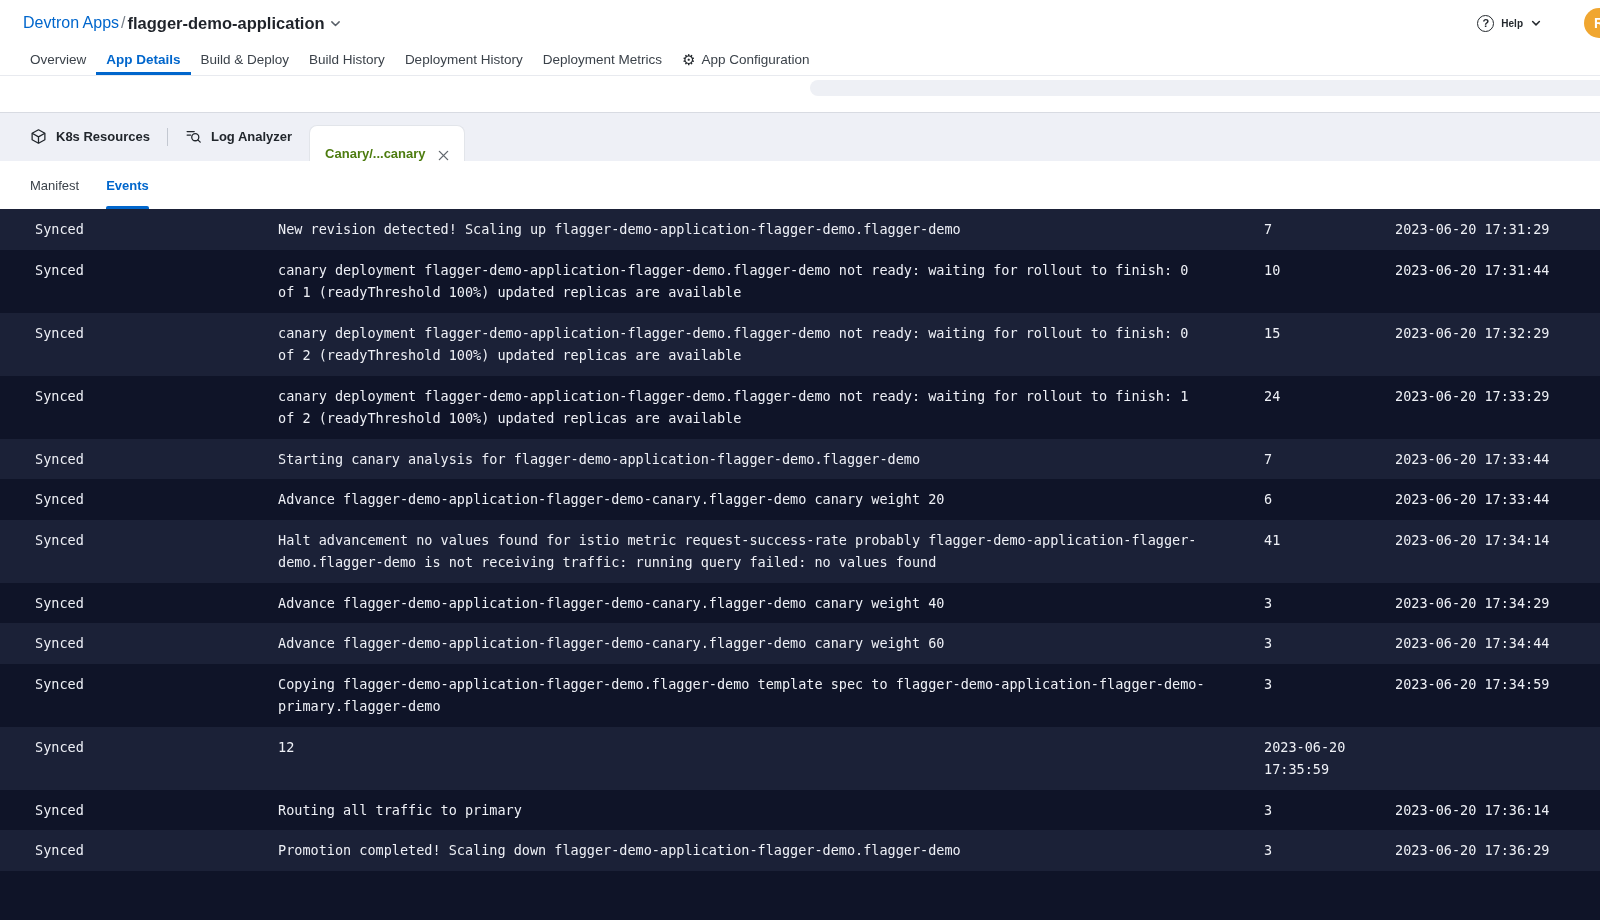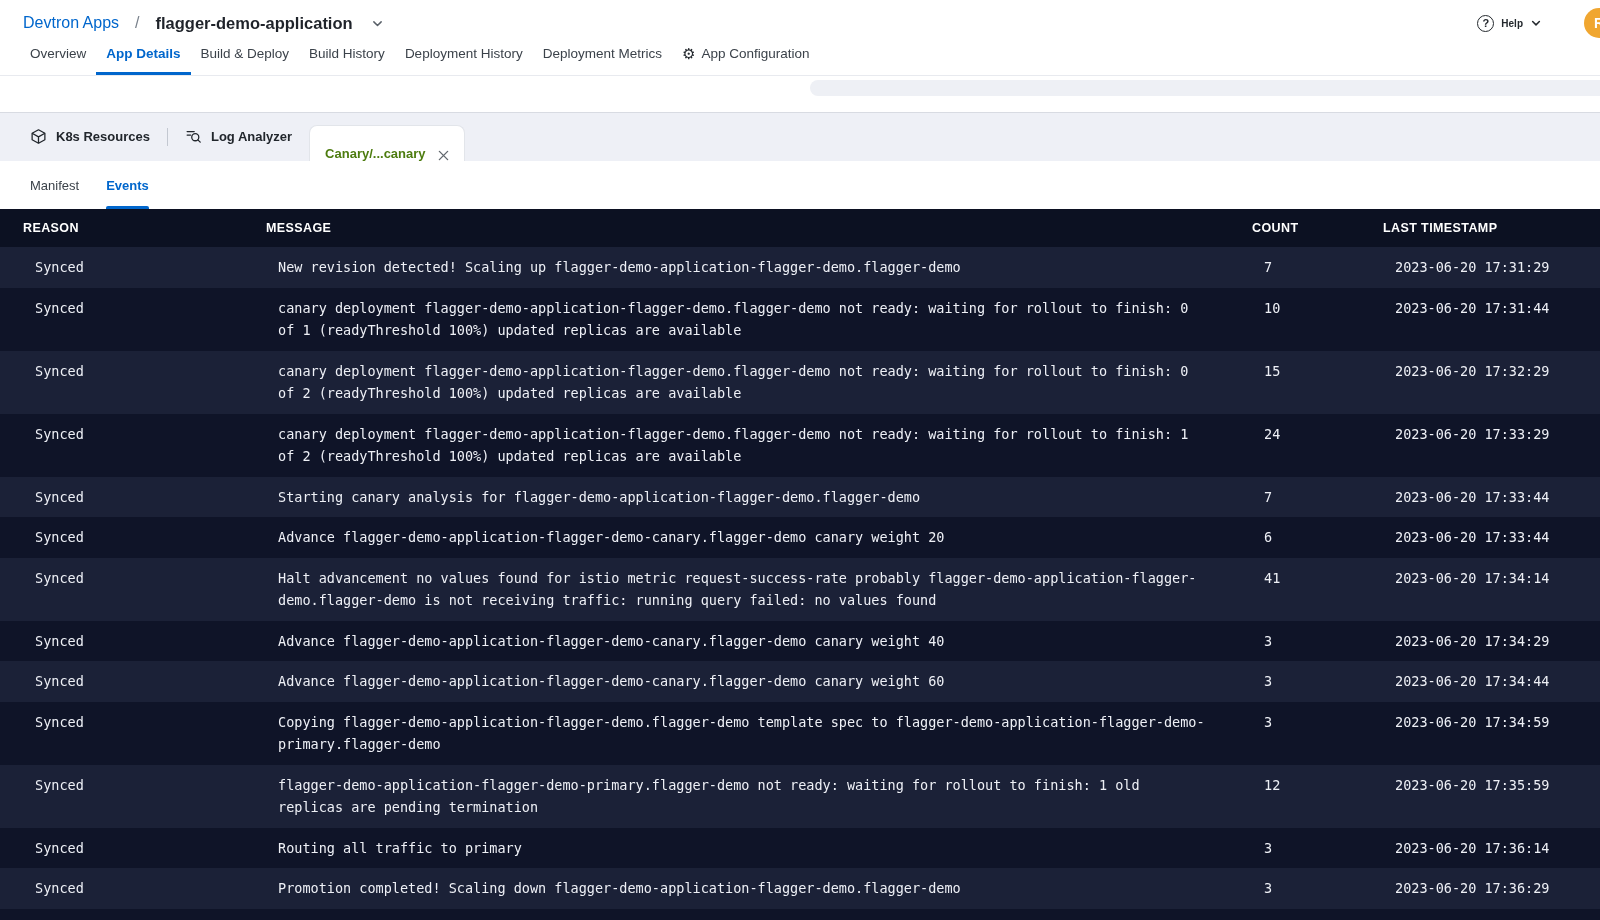--- a/index.html
+++ b/index.html
@@ -6,38 +6,38 @@
   html,body { margin:0; padding:0; }
   body {
     width:1600px; height:920px; overflow:hidden; position:relative;
     background:#ffffff;
     font-family:"Liberation Sans", sans-serif;
     -webkit-font-smoothing:antialiased;
   }
 
   
   .topbar { height:46px; display:flex; align-items:center; justify-content:space-between; padding-left:23px; position:relative; }
-  .breadcrumb { display:flex; align-items:center; gap:16px; }
+  .breadcrumb { display:flex; align-items:center; gap:2px; }
   .crumb-root { color:var(--accent-blue); font-size:16px; text-decoration:none; cursor:pointer; }
   .crumb-sep { color:#7a828c; font-size:16px; }
   .crumb-app { color:#1f232a; font-size:16.5px; font-weight:700; }
   .chev { display:inline-flex; align-items:center; margin-left:2px; cursor:pointer; }
 
   .right-cluster { display:flex; align-items:center; margin-right:58px; gap:7px; cursor:pointer; }
   .help-icon { width:17px; height:17px; border:1.7px solid #24292e; border-radius:50%;
                display:flex; align-items:center; justify-content:center;
                font-size:11px; font-weight:700; color:#24292e; }
   .help-label { font-size:10px; font-weight:600; color:#24292e; }
   .avatar { position:absolute; right:-14px; top:8px; width:30px; height:30px; border-radius:50%;
             background:var(--avatar-bg); color:#fff; font-weight:700; font-size:14px;
             display:flex; align-items:center; justify-content:center; cursor:pointer; }
 
   
   .appnav { height:30px; display:flex; align-items:stretch; padding-left:20px; border-bottom:1px solid #e8eaef; }
-  .nav-item { display:flex; padding:0 10px; font-size:13.5px; color:#3b424a;
+  .nav-item { display:flex; align-items:center; padding:0 10px; font-size:13.5px; color:#3b424a;
               cursor:pointer; border-bottom:3px solid transparent; gap:6px; white-space:nowrap; }
   .nav-item.active { color:var(--accent-blue); font-weight:700; border-bottom-color:var(--accent-blue); }
   .gear-glyph { font-size:15px; line-height:1; color:#24292e; }
 
   
   .white-band { height:36px; position:relative; background:#fff; }
   .gray-sliver { position:absolute; left:810px; right:0; top:4px; height:16px;
                  background:#eef0f5; border-radius:8px 0 0 8px; }
 
   
@@ -151,26 +151,20 @@
     </span>
   </div>
 </div>
 
 <div class="subtabs">
   <div class="subtab">Manifest</div>
   <div class="subtab active">Events</div>
 </div>
 
 <div class="table-wrap">
-  <div class="thead">
-    <div class="th c-reason">REASON</div>
-    <div class="th c-message">MESSAGE</div>
-    <div class="th c-count">COUNT</div>
-    <div class="th c-timestamp">LAST TIMESTAMP</div>
-  </div>
   <div id="rows-host">
   <div class="trow odd">
     <div class="cell c-reason">Synced</div>
     <div class="cell c-message">New revision detected! Scaling up flagger-demo-application-flagger-demo.flagger-demo</div>
     <div class="cell c-count">7</div>
     <div class="cell c-timestamp">2023-06-20 17:31:29</div>
   </div>
 
   <div class="trow even">
     <div class="cell c-reason">Synced</div>
@@ -230,21 +224,20 @@
 
   <div class="trow even">
     <div class="cell c-reason">Synced</div>
     <div class="cell c-message">Copying flagger-demo-application-flagger-demo.flagger-demo template spec to flagger-demo-application-flagger-demo-primary.flagger-demo</div>
     <div class="cell c-count">3</div>
     <div class="cell c-timestamp">2023-06-20 17:34:59</div>
   </div>
 
   <div class="trow odd">
     <div class="cell c-reason">Synced</div>
-    <div class="cell c-message">flagger-demo-application-flagger-demo-primary.flagger-demo not ready: waiting for rollout to finish: 1 old replicas are pending termination</div>
     <div class="cell c-count">12</div>
     <div class="cell c-timestamp">2023-06-20 17:35:59</div>
   </div>
 
   <div class="trow even">
     <div class="cell c-reason">Synced</div>
     <div class="cell c-message">Routing all traffic to primary</div>
     <div class="cell c-count">3</div>
     <div class="cell c-timestamp">2023-06-20 17:36:14</div>
   </div>

